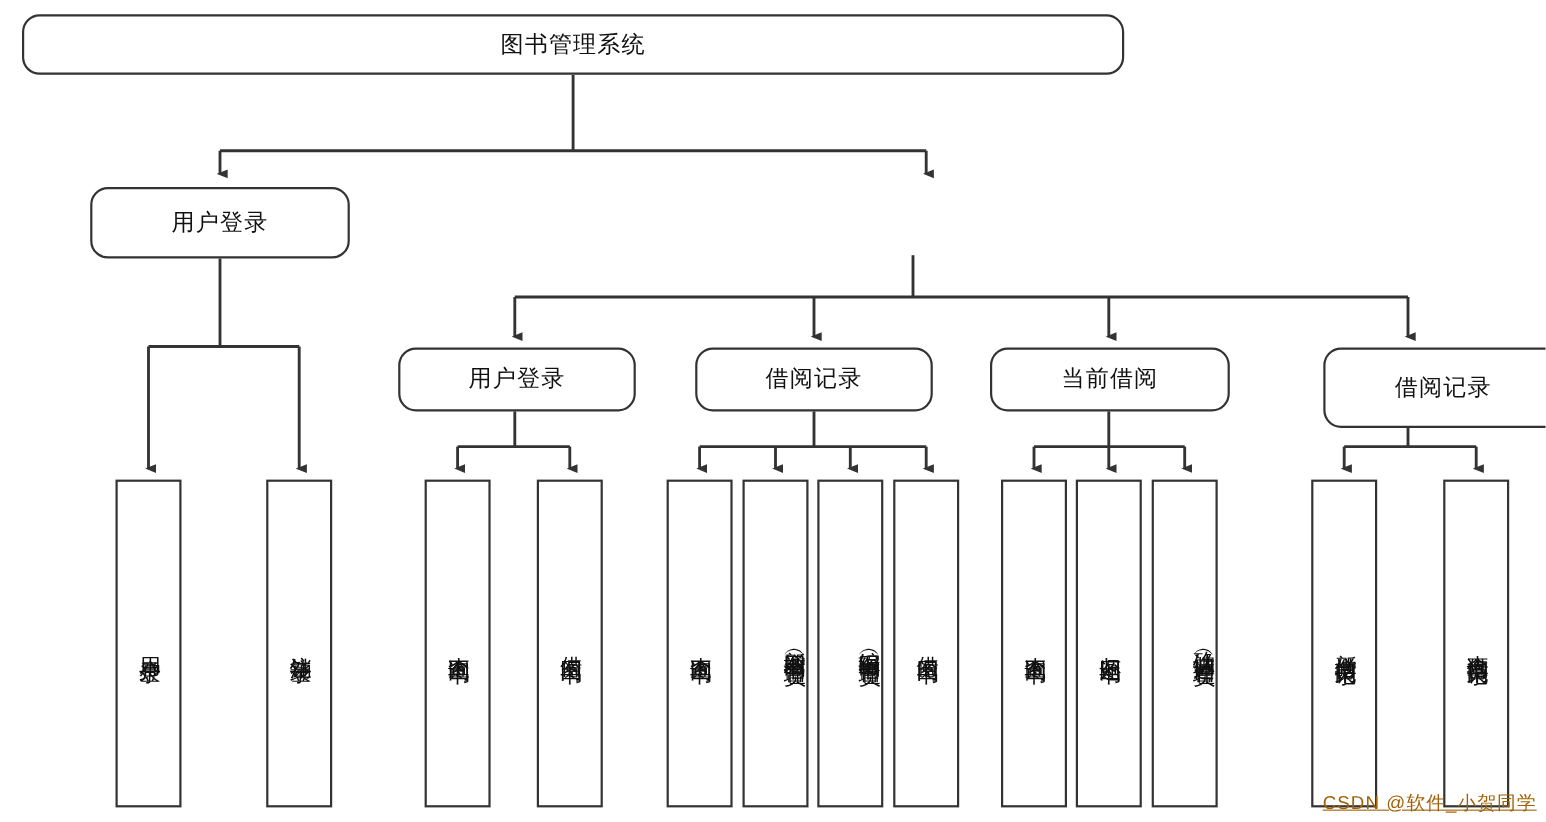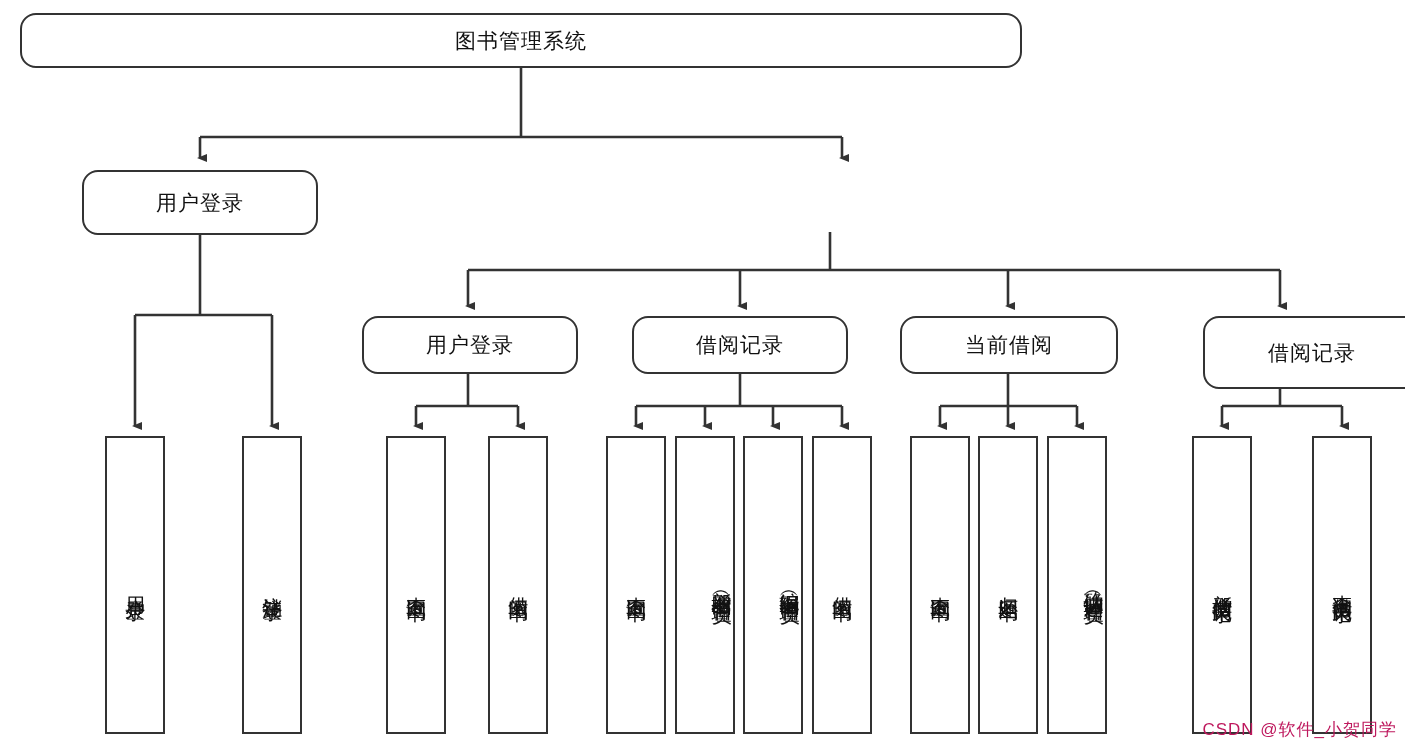--- a/index.html
+++ b/index.html
@@ -50,23 +50,24 @@
   }
   svg.links{
     position:absolute;left:0;top:0;width:1405px;height:747px;
     pointer-events:none;
   }
   .watermark{
     position:absolute;
     right:8px;
     bottom:6px;
     font-size:17px;
-    color:#be185d;
+    color:#a16207;
     letter-spacing:1px;
     white-space:nowrap;
+    text-decoration:underline;
   }
 </style>
 </head>
 <body>
 
 <div id="diagram">
 
   <svg class="links" viewBox="0 0 1405 747" xmlns="http://www.w3.org/2000/svg">
     <defs>
       <marker id="arrow" markerWidth="10" markerHeight="10" refX="4" refY="7" orient="auto" markerUnits="userSpaceOnUse">

